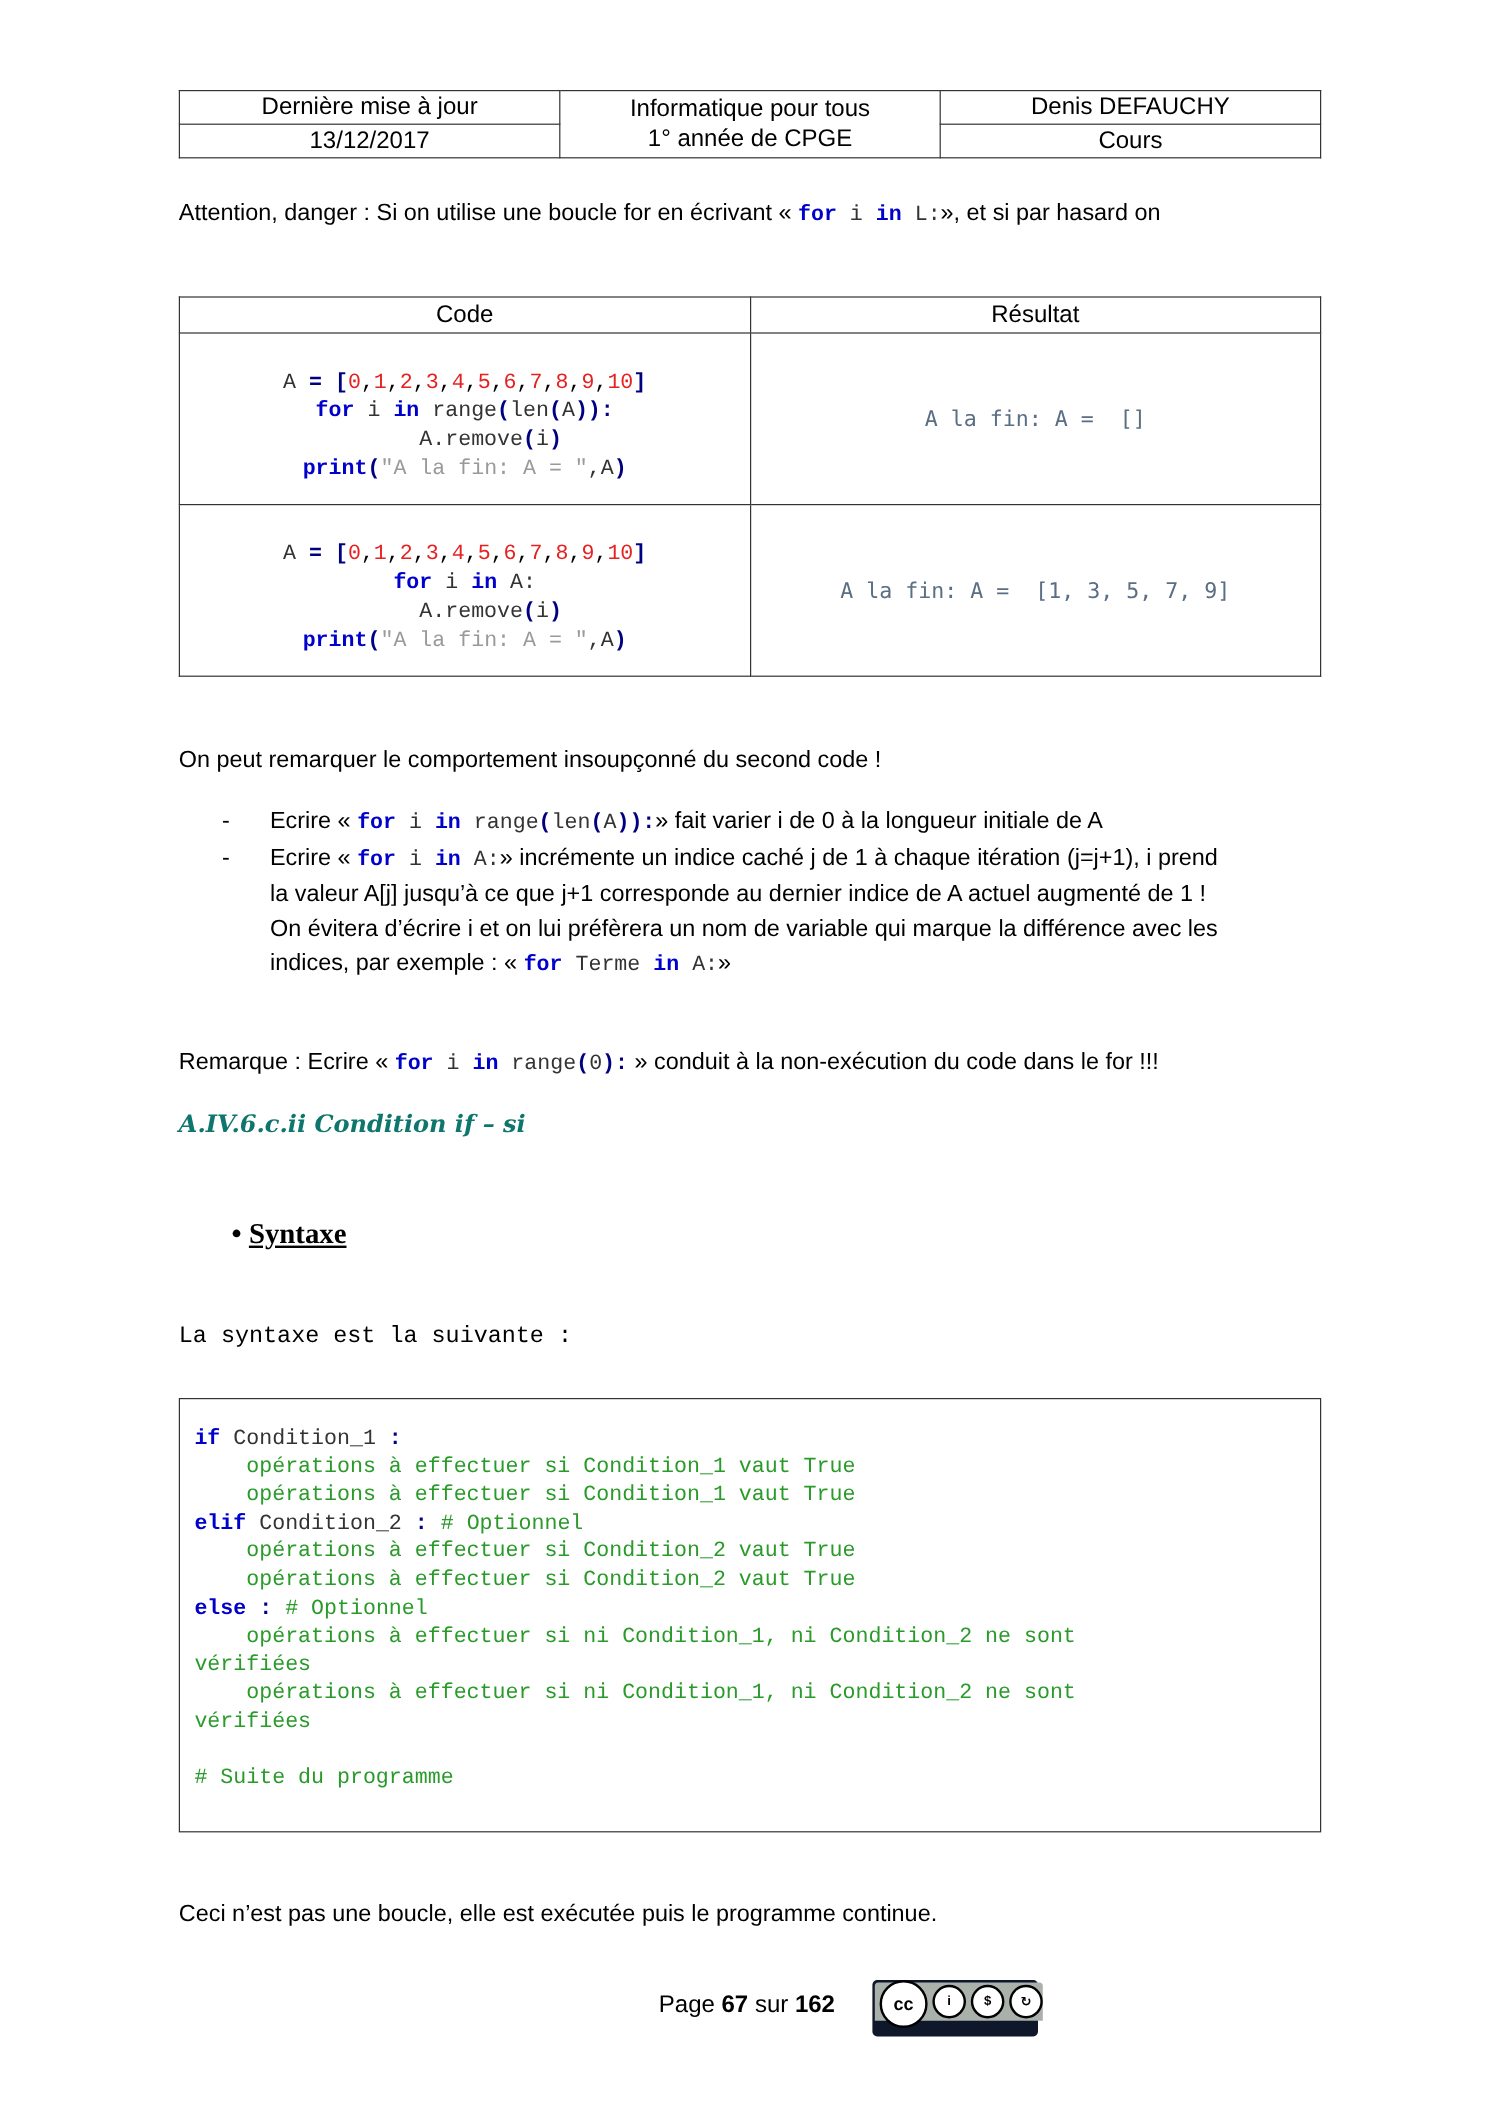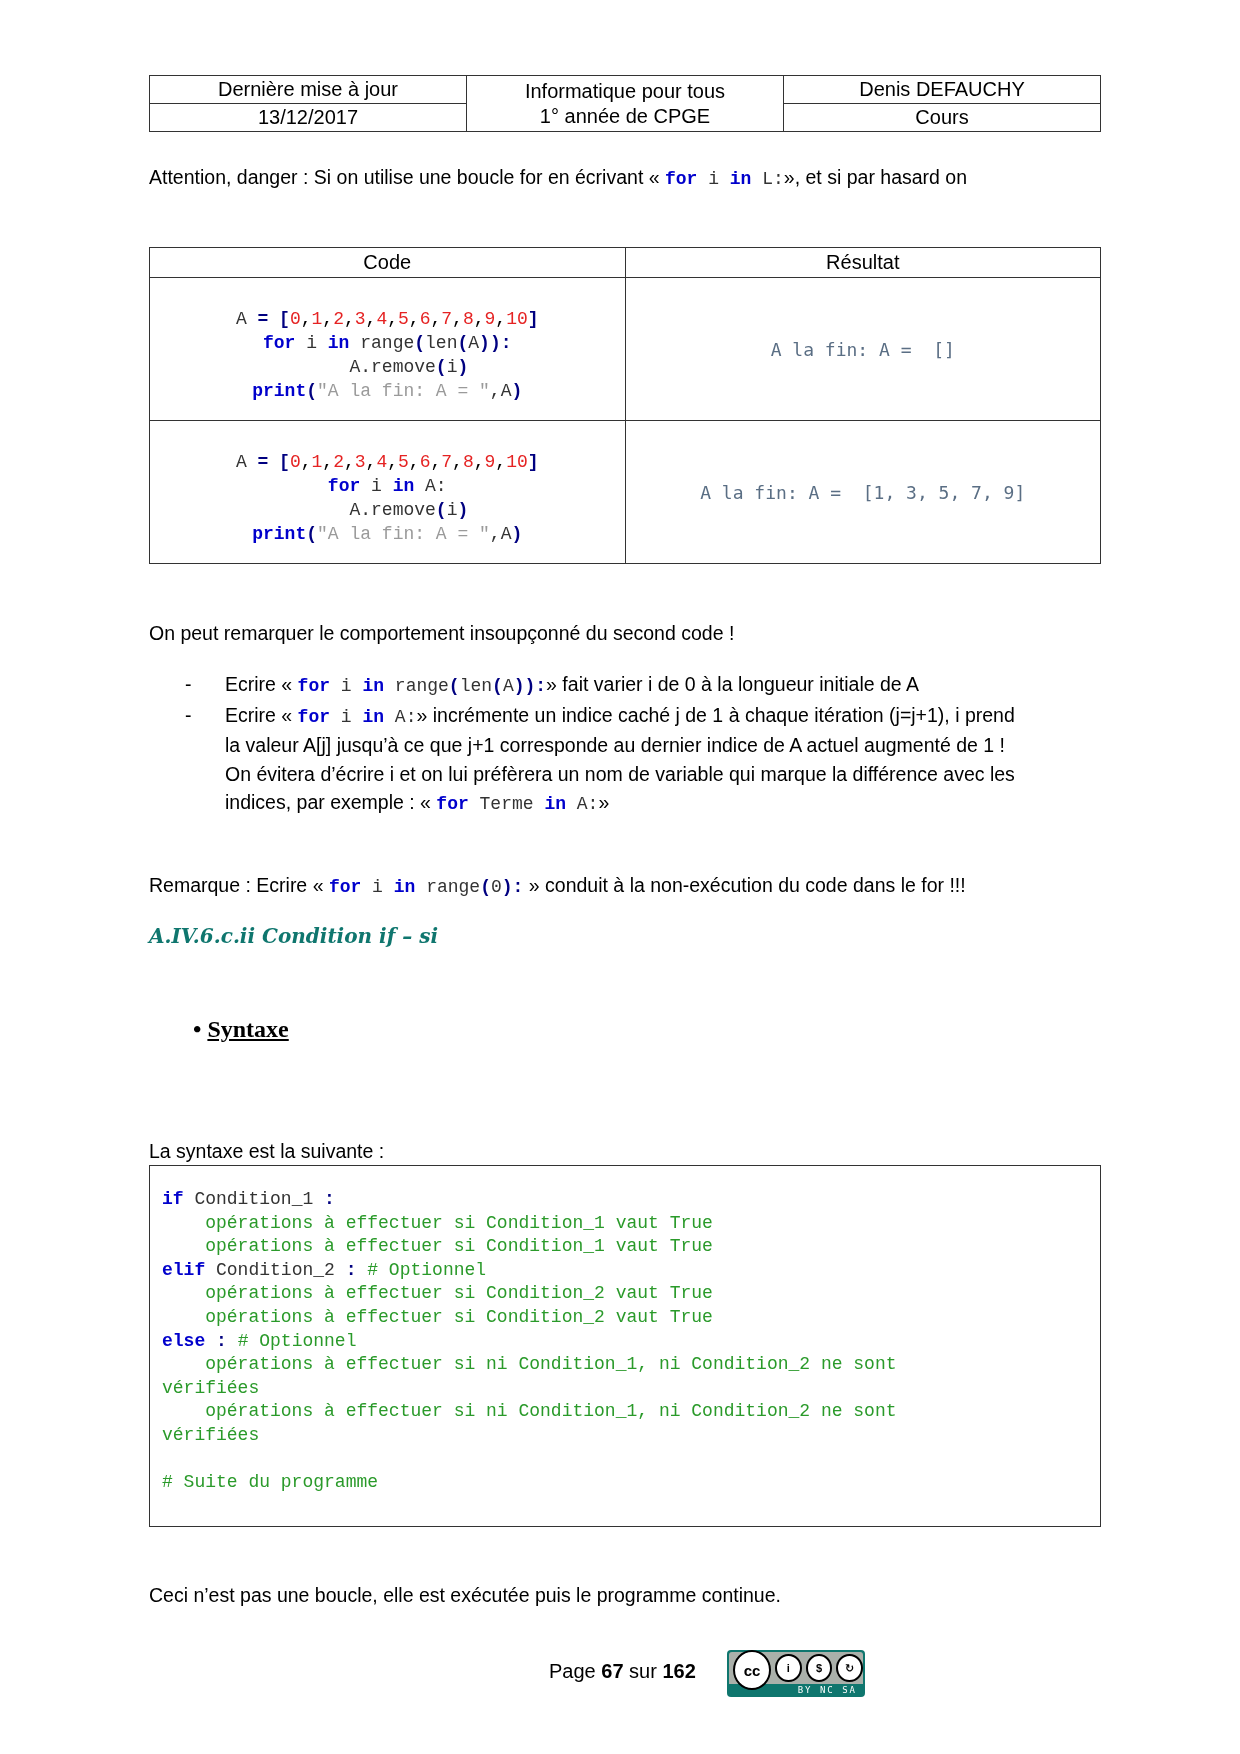--- a/index.html
+++ b/index.html
@@ -23,21 +23,21 @@
   .res { font-family: "DejaVu Sans Mono", "Liberation Mono", monospace; font-size: 18px; color: #5a6e84; white-space: pre; }
   .bullets { position: absolute; top: 670px; left: 36px; width: 916px; font-size: 19.5px; line-height: 28.5px; }
   .bullet { display: flex; }
   .bullet .dash { width: 40px; flex: 0 0 40px; }
   .h3 { position: absolute; top: 924px; left: 0; font-family: "DejaVu Serif", "Liberation Serif", serif; font-style: italic; font-weight: bold; color: #0f766e; font-size: 20px; }
   .h4 { position: absolute; top: 1016px; left: 0; font-family: "Liberation Serif", "DejaVu Serif", serif; font-weight: bold; font-size: 24px; margin-left: 44px; }
   .h4 u { text-decoration: underline; }
   .codebox { position: absolute; top: 1165px; left: 0; width: 950px; height: 360px; border: 1.5px solid #333; }
   .codebox pre { margin: 0; padding: 22px 12px 0 12px; font-family: "Liberation Mono", "DejaVu Sans Mono", monospace; font-size: 18px; line-height: 23.6px; color: #333; }
   .footer { position: absolute; top: 1660px; left: 549px; font-size: 20px; }
-  .cc { position: absolute; top: 1650px; left: 727px; width: 138px; height: 47px; background: #0f766e; border-radius: 4px; display: flex; flex-direction: column; }
+  .cc { position: absolute; top: 1650px; left: 727px; width: 138px; height: 47px; background: #0f172a; border-radius: 4px; display: flex; flex-direction: row; }
   .cc .top { height: 32px; background: #aab0aa; margin: 2px 2px 0 2px; border-radius: 3px 3px 0 0; display: flex; align-items: center; padding-left: 4px; gap: 4px; }
   .cc .circle { width: 24px; height: 24px; border-radius: 50%; border: 2px solid #000; background: #fff; font-size: 11px; font-weight: bold; display: flex; align-items: center; justify-content: center; }
   .cc .big { width: 36px; height: 36px; margin-top: 4px; font-size: 15px; }
   .cc .bot { color: #fff; font-size: 9px; letter-spacing: 2px; text-align: right; padding-right: 8px; line-height: 13px; font-family: "DejaVu Sans Mono", monospace; }
 </style>
 </head>
 <body>
 
 <div class="page">
 
@@ -113,21 +113,21 @@
 
   <div class="p" style="top:870px;"><span>Remarque : Ecrire « </span><span class="mono"><span class="kw">for</span><span class="ident"> i </span><span class="kw">in</span><span class="ident"> range</span><span class="paren">(</span><span class="ident">0</span><span class="paren">)</span><span class="paren">:</span></span><span> » conduit à la non-exécution du code dans le for !!!</span></div>
 
   <div class="h3">A.IV.6.c.ii Condition if – si</div>
 
   <div class="h4"><span>•</span> <u>Syntaxe</u></div>
 
   <div class="p" style="top:1024px;">
   </div>
 
-  <div class="p" style="top:1136px;">La syntaxe est la suivante :</div>
+  <div class="p" style="top:1098px;font-family:Liberation Mono, monospace;">La syntaxe est la suivante :</div>
 
   <div class="codebox">
 <pre><span class="kw">if</span><span> Condition_1 </span><span class="paren">:</span>
 <span class="cmt">    opérations à effectuer si Condition_1 vaut True</span>
 <span class="cmt">    opérations à effectuer si Condition_1 vaut True</span>
 <span class="kw">elif</span><span> Condition_2 </span><span class="paren">:</span><span class="cmt"> # Optionnel</span>
 <span class="cmt">    opérations à effectuer si Condition_2 vaut True</span>
 <span class="cmt">    opérations à effectuer si Condition_2 vaut True</span>
 <span class="kw">else</span><span class="paren"> :</span><span class="cmt"> # Optionnel</span>
 <span class="cmt">    opérations à effectuer si ni Condition_1, ni Condition_2 ne sont</span>

